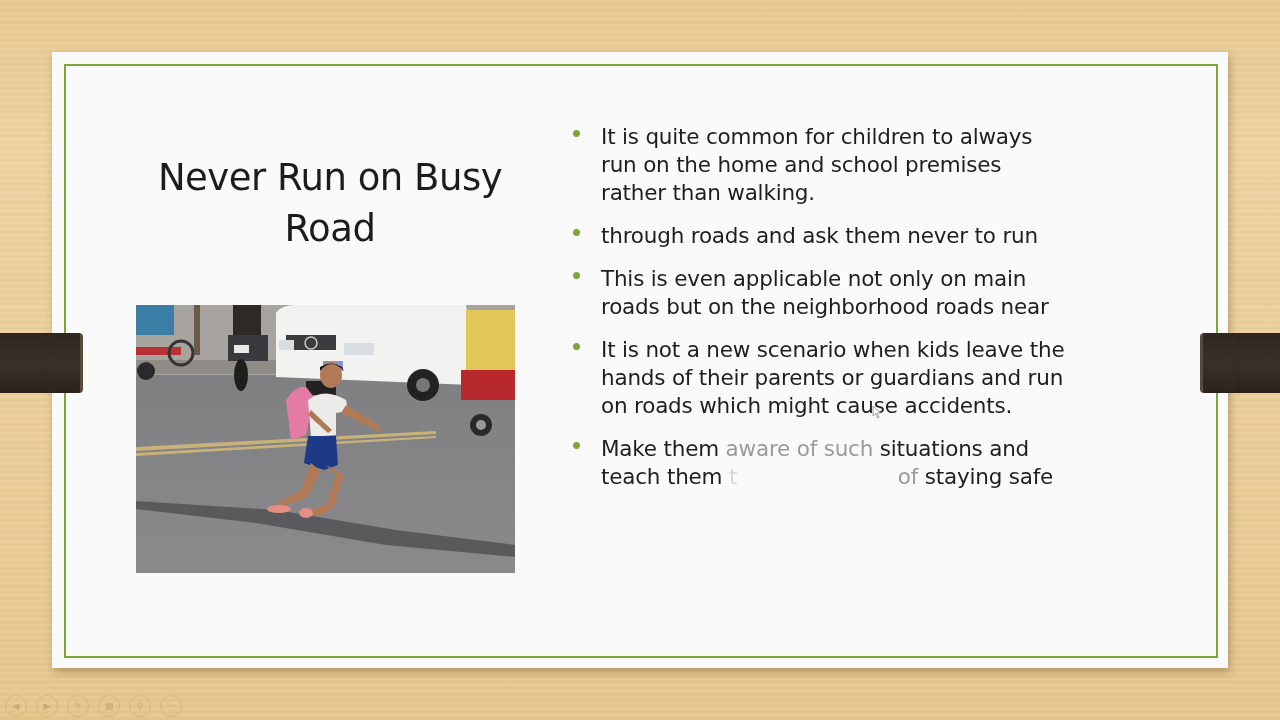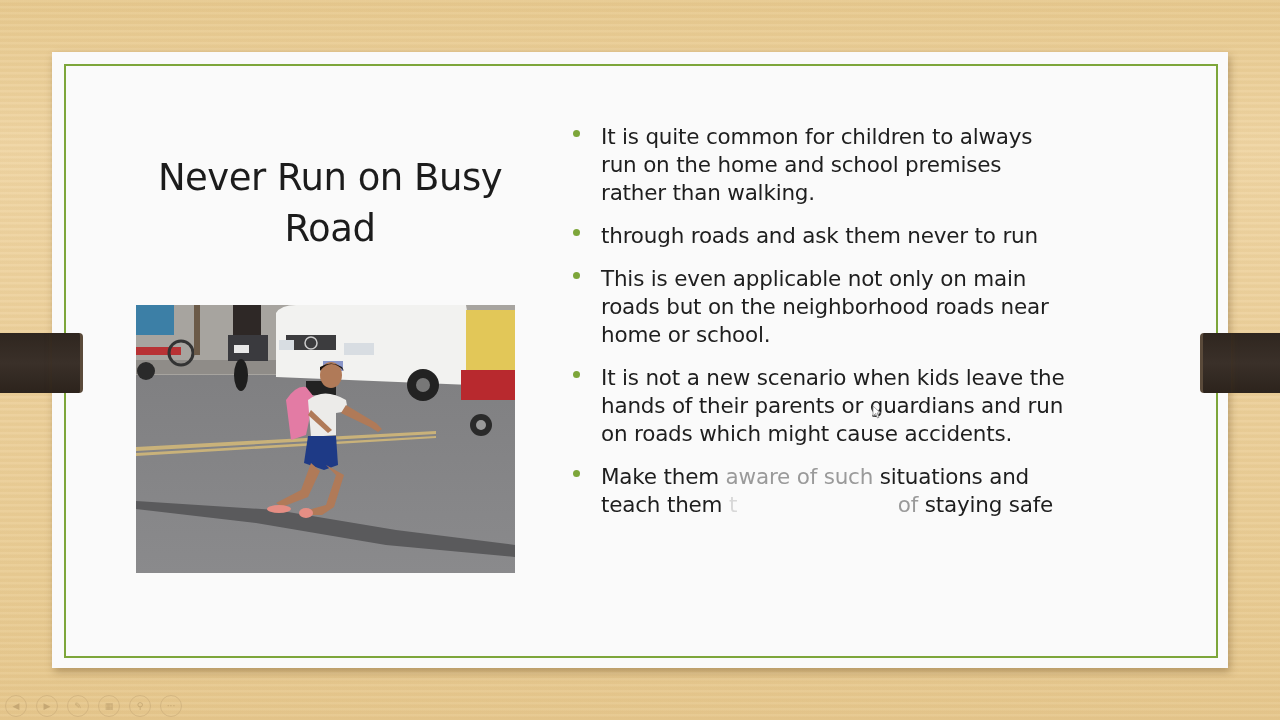--- a/index.html
+++ b/index.html
@@ -152,21 +152,20 @@
     <div>rather than walking.</div>
   </li>
   <li>
     <span class="bullet-dot"></span>
     <div>through roads and ask them never to run</div>
   </li>
   <li>
     <span class="bullet-dot"></span>
     <div>This is even applicable not only on main</div>
     <div>roads but on the neighborhood roads near</div>
-    <div>home or school.</div>
   </li>
   <li>
     <span class="bullet-dot"></span>
     <div>It is not a new scenario when kids leave the</div>
     <div>hands of their parents or guardians and run</div>
     <div>on roads which might cause accidents.</div>
   </li>
   <li>
     <span class="bullet-dot"></span>
     <div>

